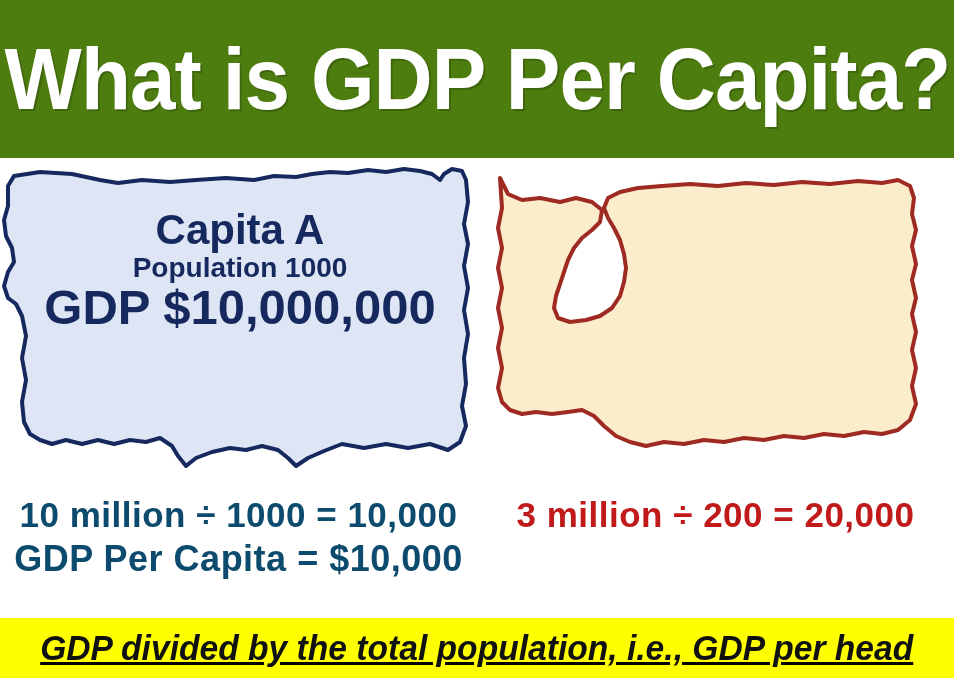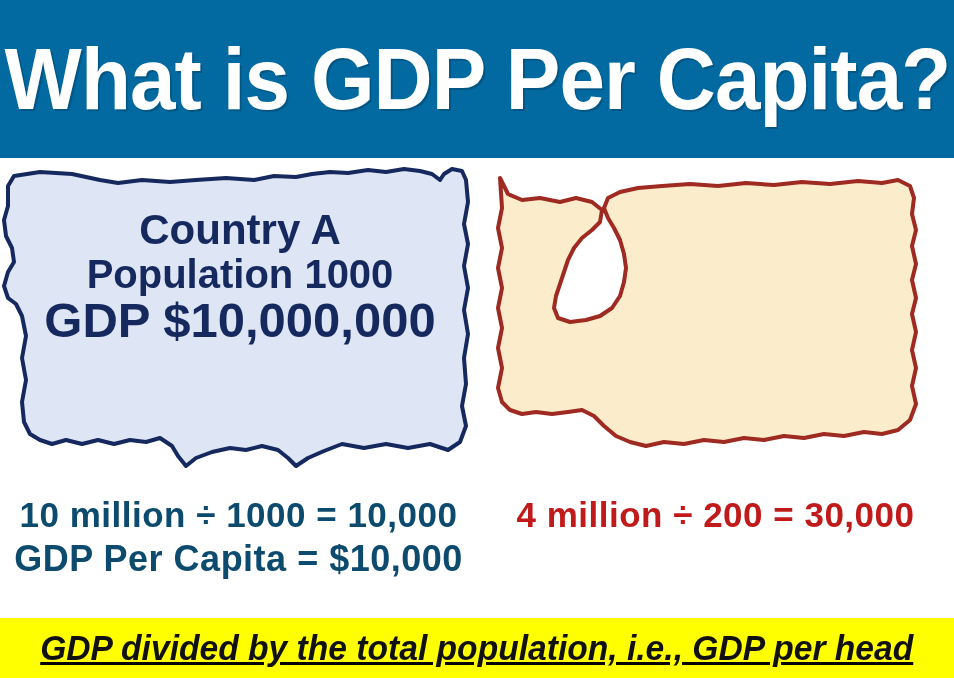--- a/index.html
+++ b/index.html
@@ -20,21 +20,21 @@
     background: #ffffff;
   }
 
   
   .header-banner {
     position: absolute;
     left: 0;
     top: 0;
     width: 954px;
     height: 158px;
-    background: #0369a1;
+    background: #4d7c0f;
     display: flex;
     align-items: center;
     justify-content: center;
   }
   .header-title {
     color: #ffffff;
     font-family: "Liberation Sans Narrow", "Liberation Sans", sans-serif;
     font-weight: bold;
     font-size: 88px;
     line-height: 1;
@@ -73,21 +73,21 @@
     left: 20px;
     top: 50px;
     width: 440px;
   }
   .shape-text.right {
     left: 512px;
     top: 42px;
     width: 420px;
   }
   .line-name   { font-size: 42px; }
-  .line-pop    { font-size: 40px; }
+  .line-pop    { font-size: 28px; }
   .line-gdp    { font-size: 49px; }
   .shape-text.right .line-name { font-size: 42px; }
   .shape-text.right .line-pop  { font-size: 44px; }
   .shape-text.right .line-gdp  { font-size: 46px; }
 
   
   .calc-layer {
     position: absolute;
     left: 0;
     top: 468px;
@@ -176,34 +176,34 @@
                L 420,262 L 404,266 L 386,264 L 366,268 L 346,266
                L 326,270 L 306,268 L 286,272 L 266,270 L 246,274
                L 226,272 L 206,276 L 186,274 L 168,278 L 152,274
                L 138,268 L 126,258 L 116,248 L 104,242 L 90,244
                L 74,246 L 58,244 L 44,246 L 32,242 L 24,234
                L 20,220 L 24,200 L 20,180 L 24,160 L 20,140
                L 24,120 L 20,100 L 24,80 L 20,60 L 24,40 Z" transform="translate(478,10)"></path>
     </svg>
 
     <div class="shape-text left">
-      <div class="line-name">Country A</div>
+      <div class="line-name">Capita A</div>
       <div class="line-pop">Population 1000</div>
       <div class="line-gdp">GDP $10,000,000</div>
     </div>
 
   </div>
 
   <div class="calc-layer">
     <div class="calc-col left">
       <div class="calc-line-1">10 million ÷ 1000 = 10,000</div>
       <div class="calc-line-2">GDP Per Capita = $10,000</div>
     </div>
     <div class="calc-col right">
-      <div class="calc-line-1">4 million ÷ 200 = 30,000</div>
+      <div class="calc-line-1">3 million ÷ 200 = 20,000</div>
     </div>
   </div>
 
   <div class="footer-banner">
     <div class="footer-text">GDP divided by the total population, i.e., GDP per head</div>
   </div>
 
 </div>
 
 </body></html>

